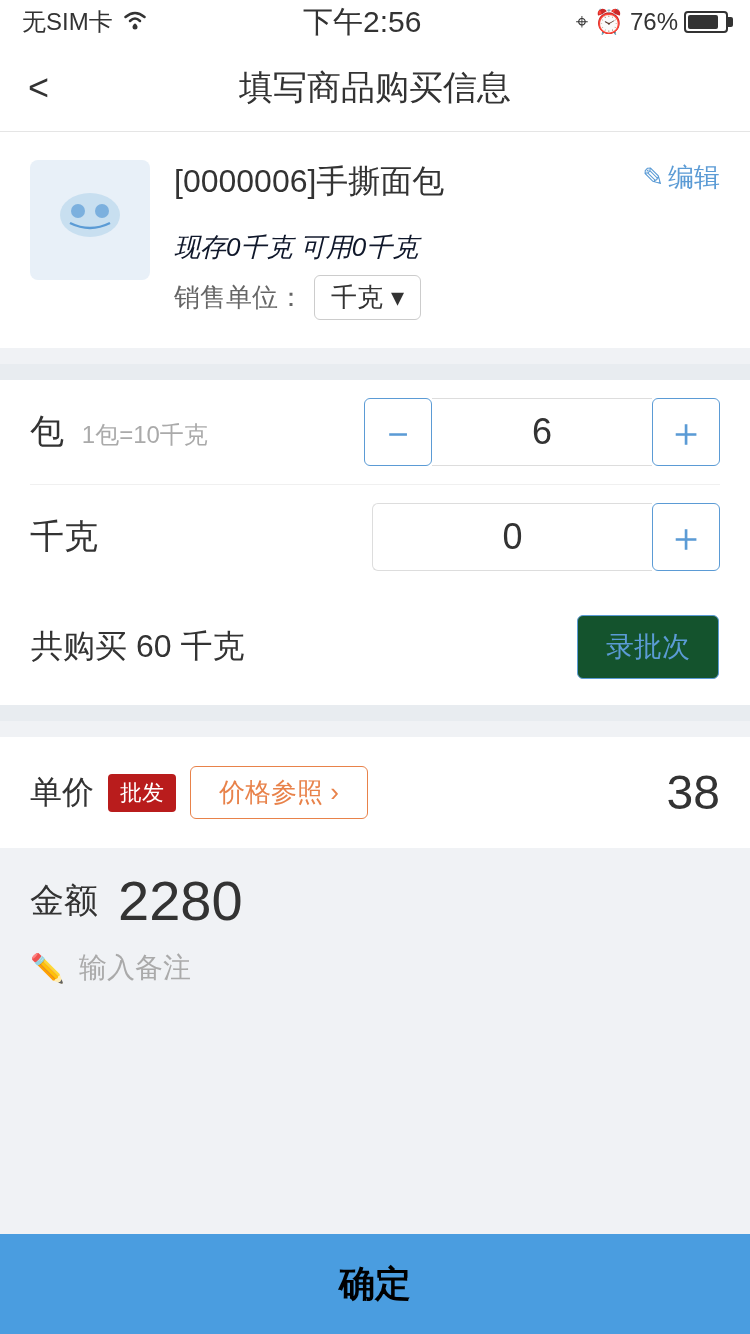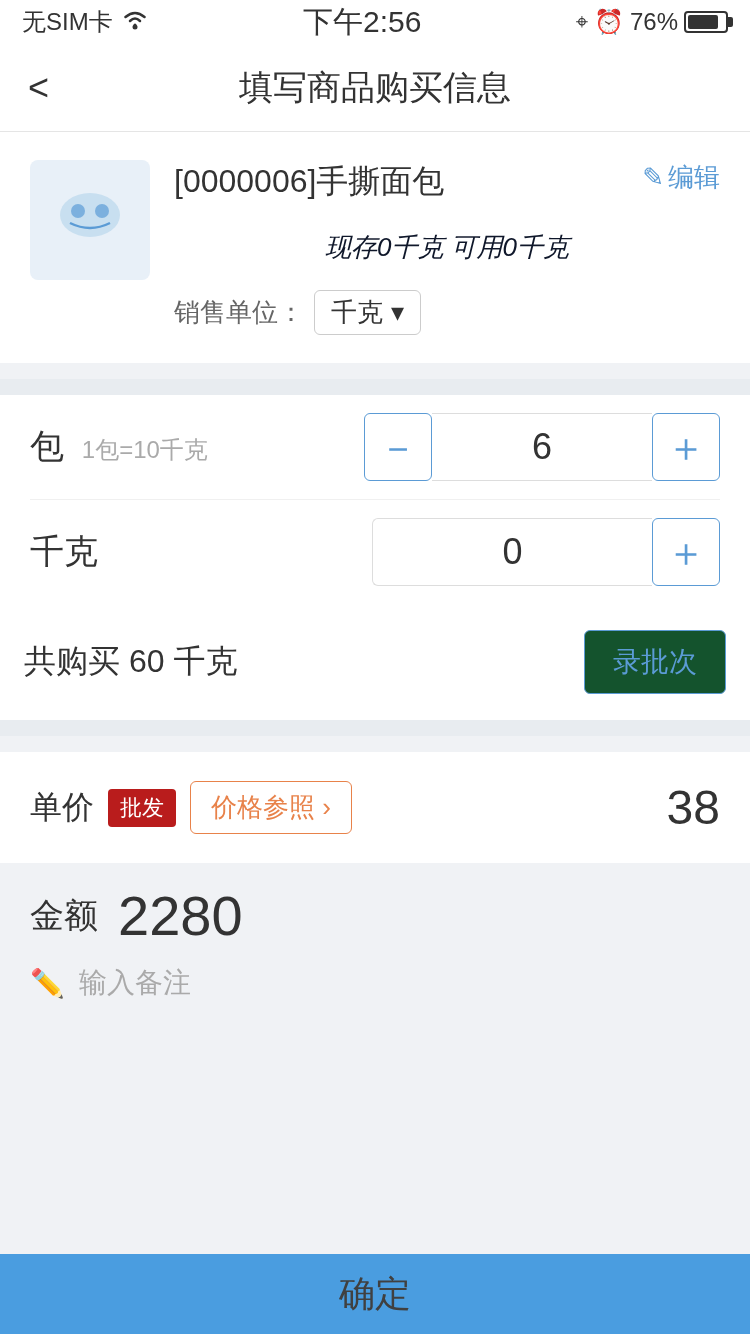--- a/index.html
+++ b/index.html
@@ -55,36 +55,35 @@
     .nav-title { font-size: 34px; font-weight: 500; color: #333; }
 
     
     .product-card {
       background: #fff;
       padding: 28px 30px;
       display: flex;
       align-items: flex-start;
       gap: 24px;
       margin-bottom: 16px;
-      text-align: center;
     }
     .product-image {
       width: 120px; height: 120px; background: #e8f0f8; border-radius: 8px;
       display: flex; align-items: center; justify-content: center;
       flex-shrink: 0;
     }
     .product-image-icon {
       font-size: 48px; color: #5b9bd5;
     }
     .product-info { flex: 1; }
     .product-header { display: flex; justify-content: space-between; align-items: flex-start; }
     .product-name { font-size: 32px; font-weight: 500; color: #333; }
     .edit-btn { font-size: 26px; color: #5b9bd5; display: flex; align-items: center; gap: 4px; white-space: nowrap; }
     .product-stock { font-size: 26px; color: #0f172a; margin-top: 26px; font-style: italic; }
-    .product-unit { font-size: 26px; color: #666; margin-top: 25px; display: flex; align-items: center; gap: 10px; }
+    .product-unit { font-size: 26px; color: #666; margin-top: 10px; display: flex; align-items: center; gap: 10px; }
     .unit-select {
       border: 1px solid #ccc; border-radius: 6px; padding: 4px 16px;
       font-size: 26px; color: #333; background: #fff;
       display: inline-flex; align-items: center; gap: 8px;
     }
 
     
     .section-divider {
       width: 750px; height: 16px; background: #e8ecf0;
     }
@@ -112,40 +111,40 @@
     }
     .ctrl-input-no-minus {
       width: 280px; height: 68px; border: 1.5px solid #ddd;
       border-right: none;
       text-align: center; font-size: 36px; color: #333;
       background: #fff; border-radius: 6px 0 0 6px;
     }
 
     
     .summary-section {
-      background: #fff; padding: 26px 24px;
+      background: #fff; padding: 26px 31px;
       display: flex; align-items: center; justify-content: space-between;
     }
     .summary-text { font-size: 32px; color: #333; }
     .batch-btn {
       border: 1.5px solid #5b9bd5; border-radius: 6px; padding: 12px 28px;
       font-size: 28px; color: #5b9bd5; background: #14532d; cursor: pointer;
     }
 
     
     .price-section { background: #fff; padding: 28px 30px; margin-top: 16px; }
     .price-row { display: flex; align-items: center; justify-content: space-between; }
     .price-label-group { display: flex; align-items: center; gap: 14px; }
     .price-label { font-size: 32px; color: #333; }
     .price-tag {
       background: #b91c1c; color: #fff; font-size: 22px; padding: 4px 12px;
       border-radius: 4px;
     }
     .price-ref-btn {
-      border: 1.5px solid #e8824a; border-radius: 6px; padding: 8px 20px;
+      border: 1.5px solid #e8824a; border-radius: 6px; padding: 8px 28px;
       font-size: 26px; color: #e8824a; background: #fff; cursor: pointer;
       display: flex; align-items: center; gap: 6px;
     }
     .price-value { font-size: 48px; color: #333; font-weight: 400; }
 
     
     .amount-section { background: #f0f2f5; padding: 20px 30px; margin-top: 0; }
     .amount-row { display: flex; align-items: center; gap: 20px; margin-bottom: 16px; }
     .amount-label { font-size: 34px; color: #333; }
     .amount-value { font-size: 56px; color: #333; font-weight: 500; }
@@ -159,23 +158,23 @@
       flex: 1;
       min-height: 300px;
     }
 
     
     .confirm-btn-wrap {
       position: fixed; bottom: 0; left: 0; width: 750px;
       padding: 0;
     }
     .confirm-btn {
-      width: 750px; height: 80px;
+      width: 750px; height: 100px;
       background: #4a9de0; border: none;
-      font-size: 36px; color: #404040; font-weight: 400;
+      font-size: 36px; color: #000000; font-weight: 700;
       cursor: pointer; display: flex; align-items: center; justify-content: center;
     }
   </style>
 </head>
 <body>
 
 <div class="status-bar">
   <div class="status-left">
     <span>无SIM卡</span>
     <span>

